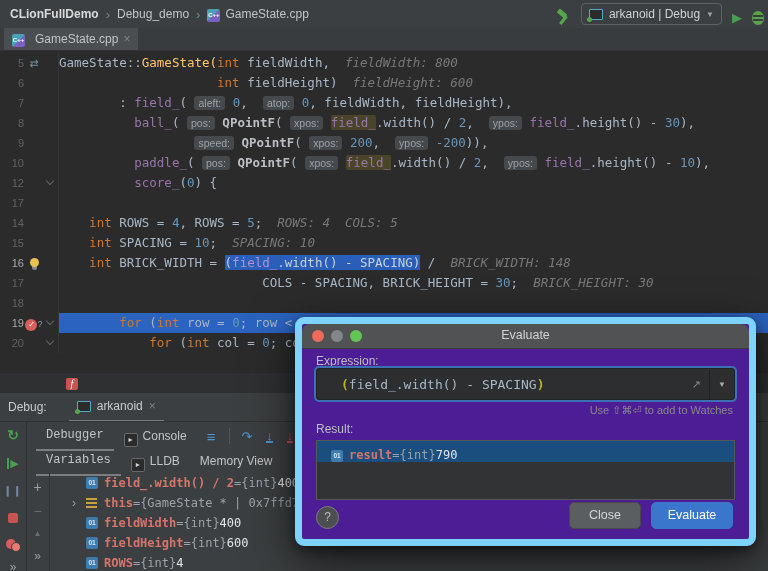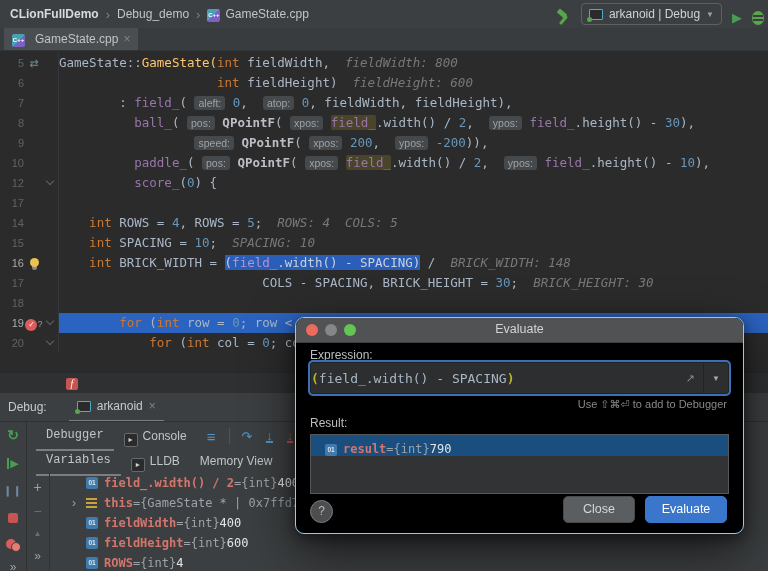--- a/index.html
+++ b/index.html
@@ -96,32 +96,32 @@
   .var-row{display:flex;align-items:center;height:20px;padding-left:22px;}
   .var-chev{width:14px;color:#9da0a6;font-family:"Liberation Sans",sans-serif;flex:none;}
   .prim-icon{display:inline-block;width:12px;height:12px;border-radius:2px;background:#3f7cad;color:#dfe6ec;
              font-size:6.5px;font-weight:bold;line-height:12px;text-align:center;flex:none;margin-right:6px;font-family:"Liberation Sans",sans-serif;}
   .obj-icon{display:inline-block;width:11px;height:2.5px;background:#c9a23d;box-shadow:0 4px 0 #c9a23d,0 8px 0 #c9a23d;flex:none;margin:-8px 7px 0 0;}
   .var-name{color:#d4756b;font-weight:bold;}
   .var-dim{color:#9ca3aa;}
   .var-val{color:#e3e5e8;}
 
   
-  #dialog{position:absolute;left:295px;top:317px;width:447px;height:215px;background:#000000;border:1px solid #7dd3fc;
+  #dialog{position:absolute;left:295px;top:317px;width:447px;height:215px;background:#4c1d95;border:7px solid #7dd3fc;
           border-radius:9px;box-shadow:0 18px 50px rgba(0,0,0,.6),0 4px 14px rgba(0,0,0,.45);z-index:50;}
   #dlg-titlebar{position:absolute;left:0;top:0;right:0;height:24px;background:#505254;border-radius:8px 8px 0 0;border-bottom:1px solid #3a3c3e;}
   .tl{position:absolute;top:6px;width:12px;height:12px;border-radius:50%;}
   .tl.red{left:10px;background:#ec6a5e;}
   .tl.gray{left:29px;background:#84868a;}
   .tl.green{left:48px;background:#62c554;}
   #dlg-title{position:absolute;left:0;right:0;top:4px;text-align:center;color:#d2d4d6;font-size:12.5px;}
   .dlg-label{position:absolute;left:14px;color:#bdbfc1;}
   #expr-field{position:absolute;left:14px;top:44px;width:417px;height:30px;background:#2c2e30;border:1px solid #1e2325;
               border-radius:3px;box-shadow:0 0 0 2px #3d6fb4;display:flex;align-items:center;}
-  #expr-text{flex:1;padding-left:0;font-size:13px;color:#a9b7c6;white-space:pre;}
+  #expr-text{flex:1;padding-left:24px;font-size:13px;color:#a9b7c6;white-space:pre;}
   .paren{color:#bbb529;font-weight:bold;}
   .expand-ic{color:#8b8e91;font-size:11px;padding:0 8px;}
   .expr-divider{width:1px;height:29px;background:#1e2325;}
   .dd-btn{width:24px;text-align:center;color:#a6a9ac;font-size:8px;}
   #watch-hint{position:absolute;right:16px;top:80px;color:#87898c;font-size:11px;}
   #result-box{position:absolute;left:14px;top:116px;width:417px;height:58px;background:#313335;border:1px solid #55585a;}
   #result-row{display:flex;align-items:flex-end;height:21px;background:#1a4e7e;padding-left:14px;
               font-family:"DejaVu Sans Mono",monospace;font-size:12px;}
   #dlg-footer{position:absolute;left:0;right:0;bottom:10px;height:26px;}
   #help-btn{position:absolute;left:14px;bottom:0;width:21px;height:21px;border:1px solid #7a7d7f;border-radius:50%;
@@ -382,21 +382,21 @@
       <span class="tl green"></span>
       <div id="dlg-title">Evaluate</div>
     </div>
     <div class="dlg-label" style="top:30px">Expression:</div>
     <div id="expr-field">
       <div id="expr-text" class="mono"><span class="paren">(</span><span>field_.width() - SPACING</span><span class="paren">)</span></div>
       <span class="expand-ic">↗</span>
       <span class="expr-divider"></span>
       <span class="dd-btn">▼</span>
     </div>
-    <div id="watch-hint">Use ⇧⌘⏎ to add to Debugger</div>
+    <div id="watch-hint">Use ⇧⌘⏎ to add to Watches</div>
     <div class="dlg-label" style="top:98px">Result:</div>
     <div id="result-box">
       <div id="result-row">
         <span class="prim-icon">01</span>
         <span class="var-name">result</span>
         <span class="var-dim"> = </span>
         <span class="var-dim">{int} </span>
         <span class="var-val">790</span>
       </div>
     </div>

